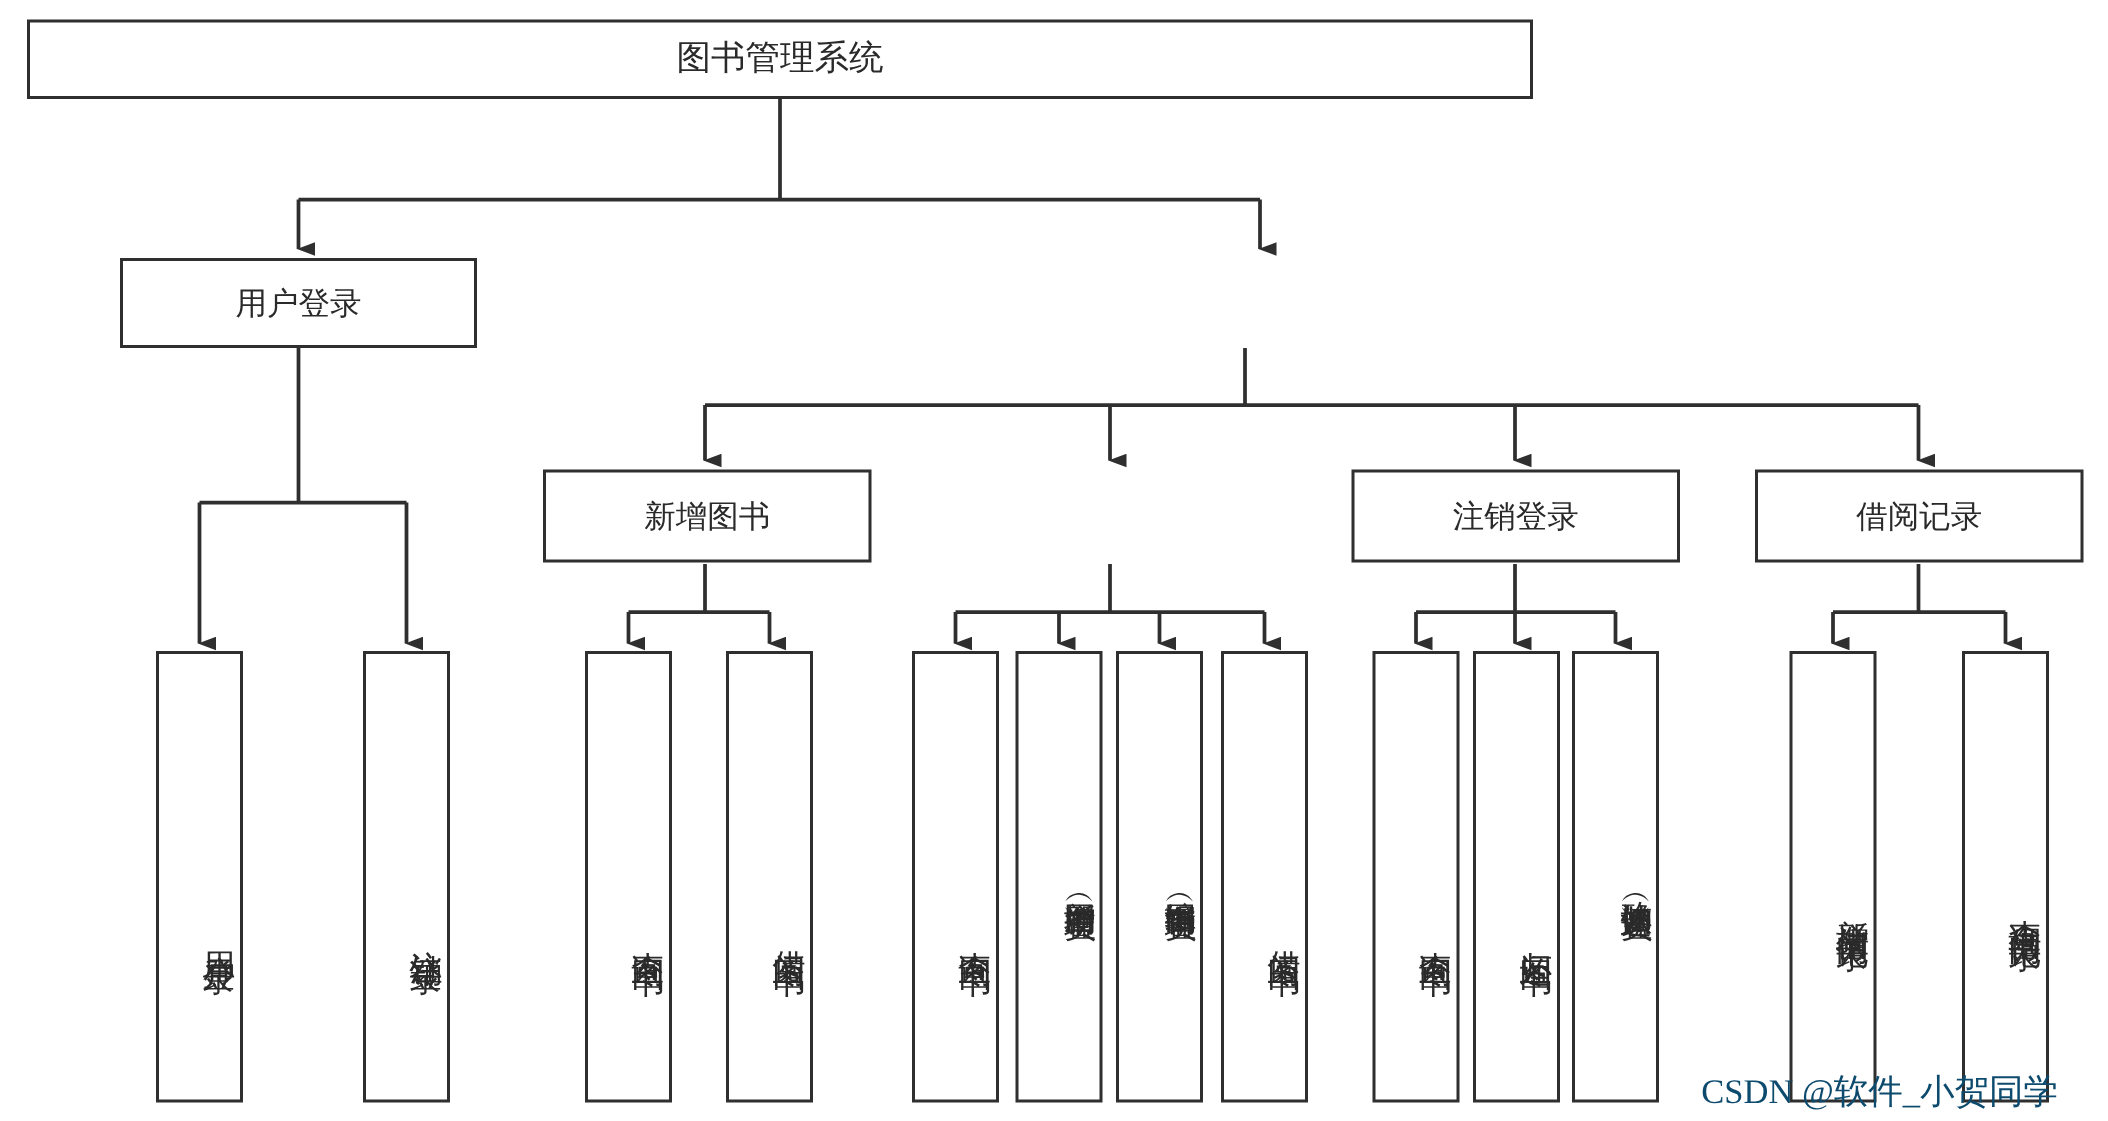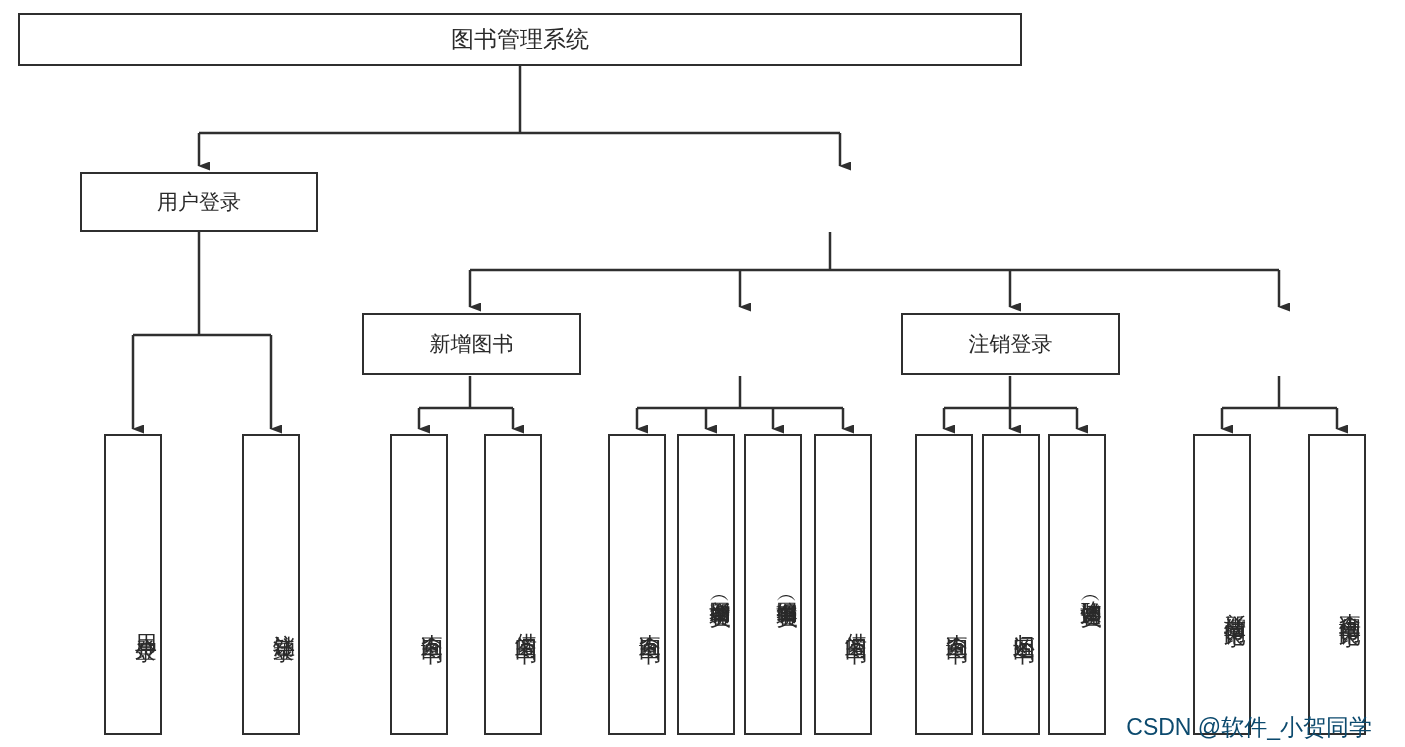--- a/index.html
+++ b/index.html
@@ -2,21 +2,21 @@
 <html><head>
 <meta charset="utf-8">
 <style>
   html,body{margin:0;padding:0;}
   body{
     width:1405px;height:747px;
     background:#ffffff;
     font-family:"Liberation Sans","DejaVu Sans",sans-serif;
     overflow:hidden;
   }
-  #canvas{position:relative;width:1380px;height:747px;}
+  #canvas{position:relative;width:1380px;height:747px;font-family:Liberation Serif, serif;}
   svg.links{position:absolute;left:0;top:0;width:1405px;height:747px;}
 
   .node{
     position:absolute;
     box-sizing:border-box;
     border:2px solid #2f2f2f;
     background:#ffffff;
     color:#2a2a2a;
     display:flex;
     align-items:center;
@@ -102,20 +102,21 @@
       <path d="M1337,408 L1337,429" marker-end="url(#arw)"></path>
     </g>
   </svg>
 
   <div class="node root" style="left:18px;top:13px;width:1004px;height:53px;">图书管理系统</div>
 
   <div class="node lvl1" style="left:80px;top:172px;width:238px;height:60px;">用户登录</div>
 
   <div class="node lvl2" style="left:362px;top:313px;width:219px;height:62px;">新增图书</div>
   <div class="node lvl2" style="left:901px;top:313px;width:219px;height:62px;">注销登录</div>
+  <div class="node lvl2" style="left:1170px;top:313px;width:219px;height:62px;">借阅记录</div>
 
   <div class="node leaf" style="left:104px;top:434px;width:58px;height:301px;padding-top:75px;">用户登录</div>
   <div class="node leaf" style="left:242px;top:434px;width:58px;height:301px;padding-top:75px;">注销登录</div>
 
   <div class="node leaf" style="left:390px;top:434px;width:58px;height:301px;padding-top:75px;">查询图书</div>
   <div class="node leaf" style="left:484px;top:434px;width:58px;height:301px;padding-top:75px;">借阅图书</div>
 
   <div class="node leaf" style="left:608px;top:434px;width:58px;height:301px;padding-top:75px;">查询图书</div>
   <div class="node leaf tall" style="left:677px;top:434px;width:58px;height:301px;padding-top:8px;">新增图书（管理员）</div>
   <div class="node leaf tall" style="left:744px;top:434px;width:58px;height:301px;padding-top:8px;">编辑图书（管理员）</div>

